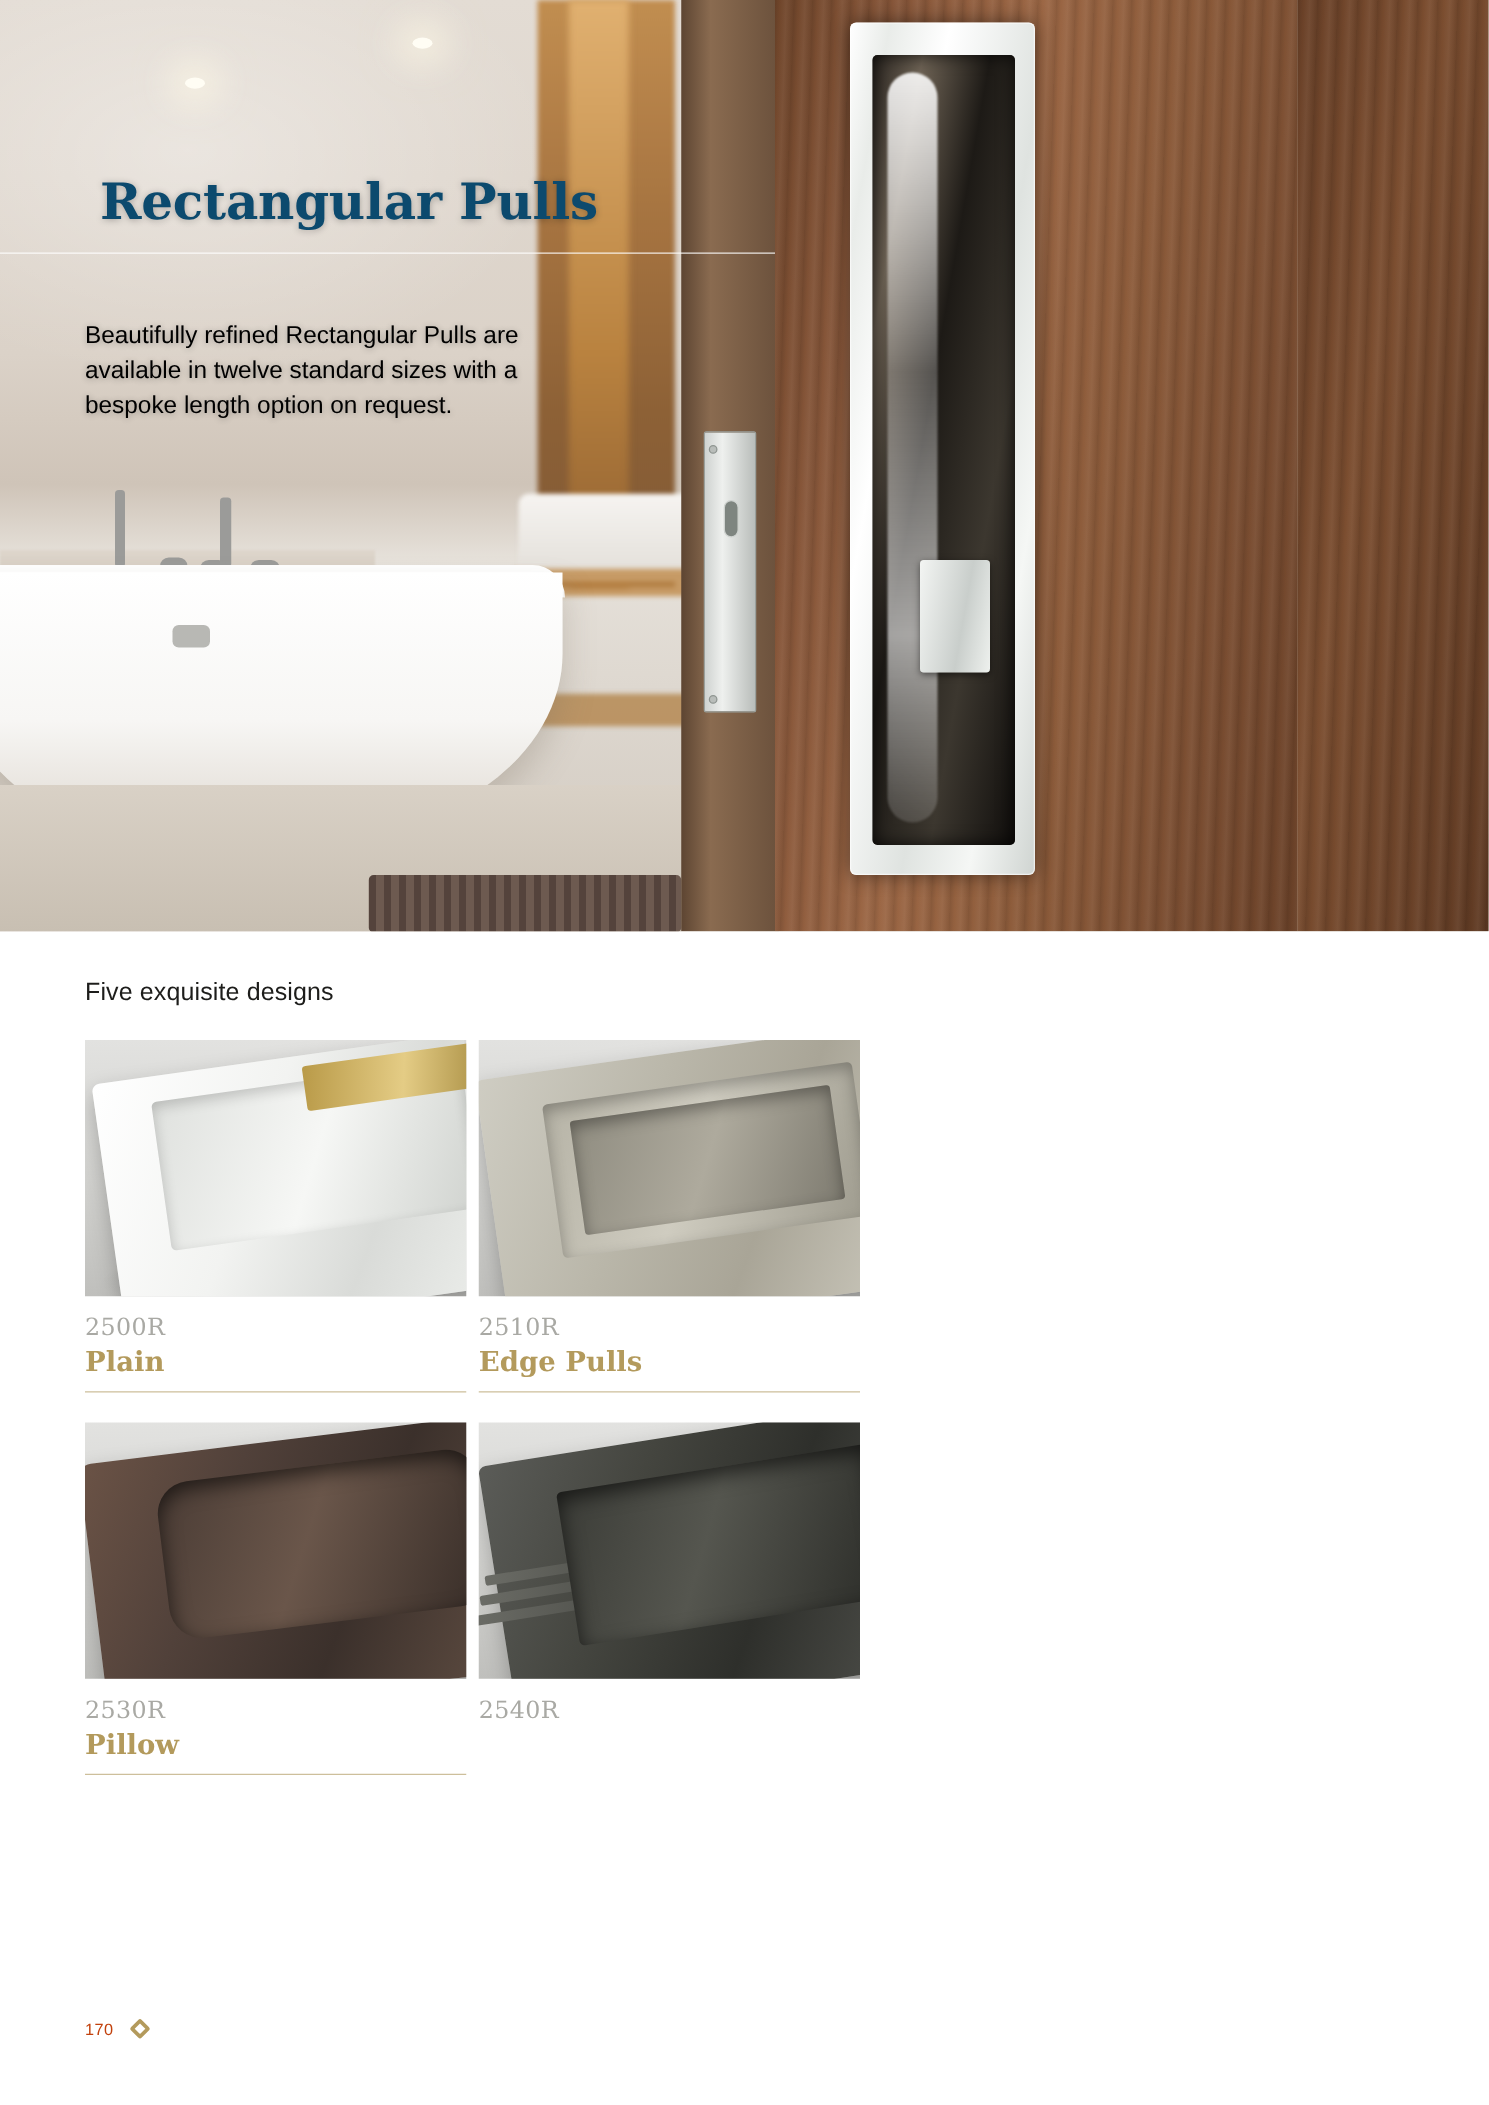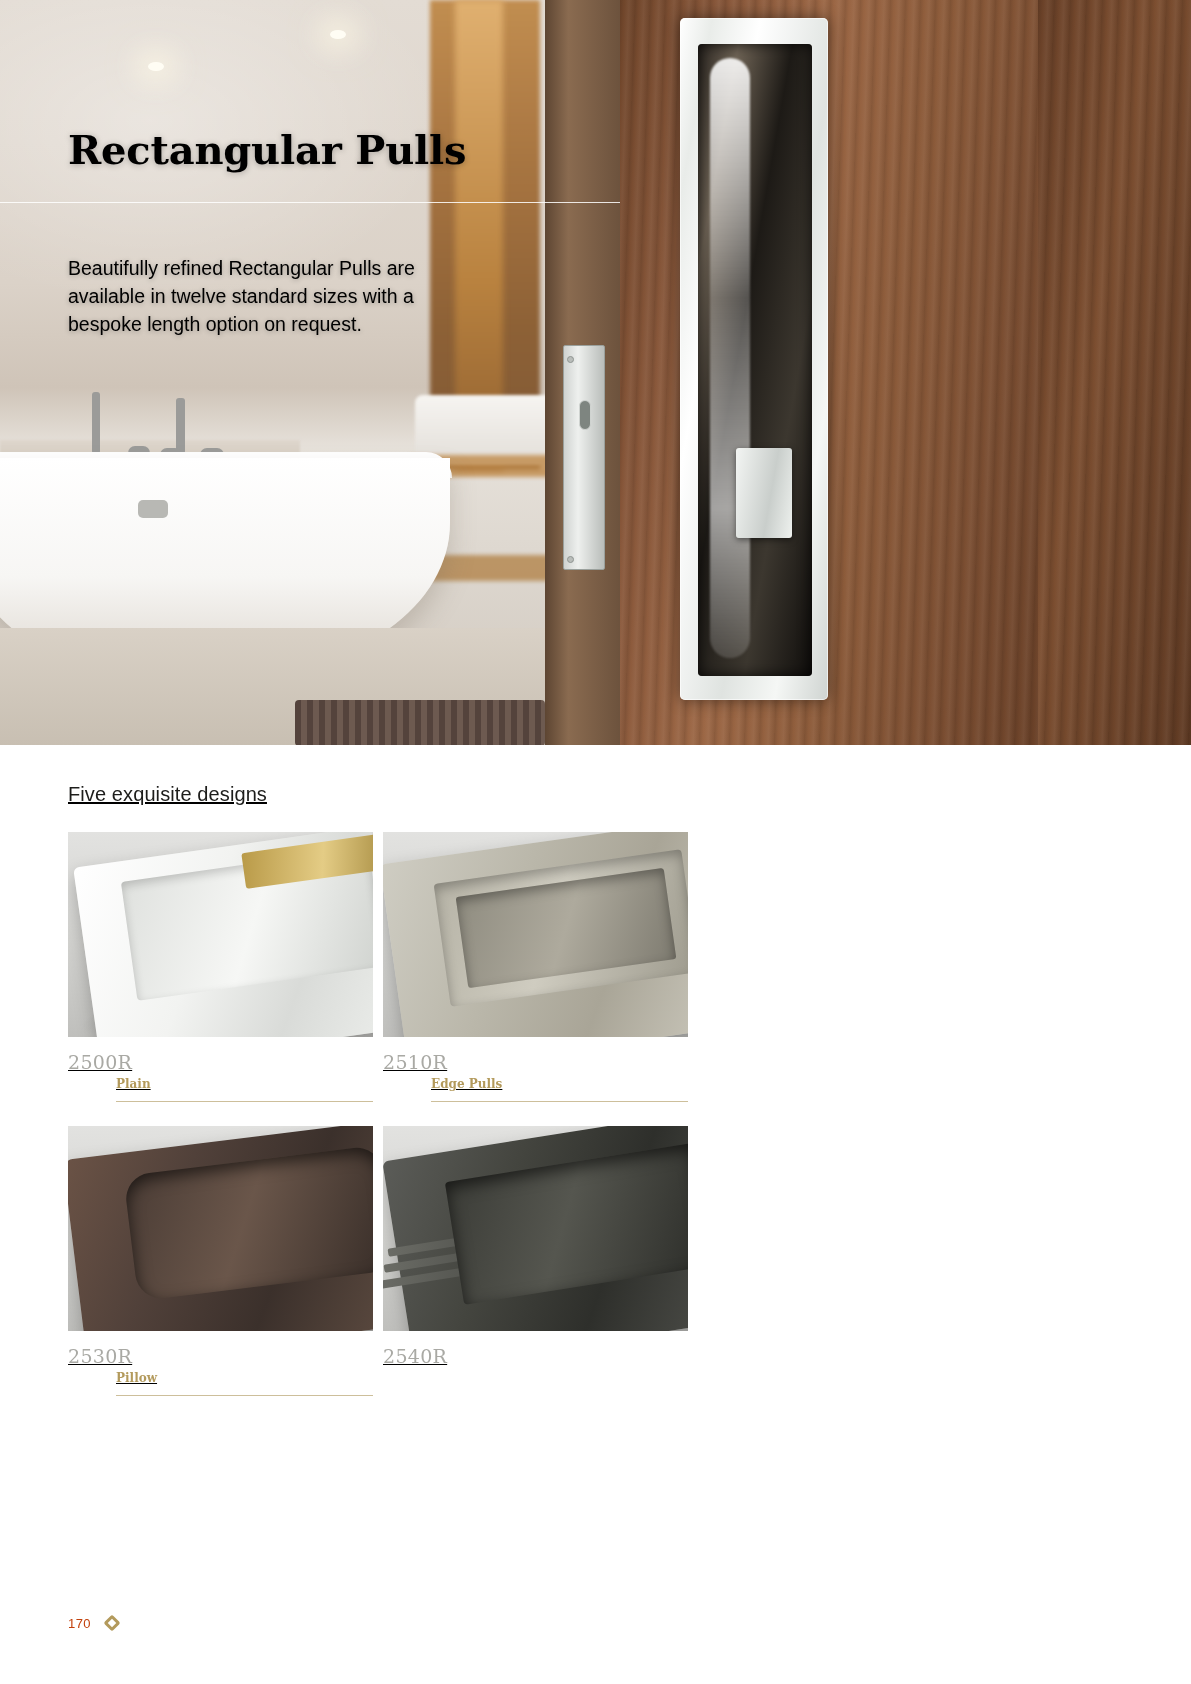--- a/index.html
+++ b/index.html
@@ -143,36 +143,36 @@
     border-radius:3px; box-shadow:0 2px 6px rgba(0,0,0,0.5);
   }
 
   .hero-title {
     position: absolute;
     left: 68px; top: 126px;
     font-family: "DejaVu Serif", "Liberation Serif", serif;
     font-weight: bold;
     font-size: 40px;
     letter-spacing: -0.2px;
-    color: #000000;
+    color: #0c4a6e;
     text-shadow: 0 1px 6px rgba(0,0,0,0.28);
-    margin: 0;
+    margin: 12px;
   }
   .hero-rule {
     position:absolute; left:0; top:202px; width:620px; height:1px;
     background: rgba(255,255,255,0.85);
   }
   .hero-sub {
     position:absolute; left:68px; top:234px; width:400px;
     color:#000000; font-size:19.5px; line-height:28px;
     text-shadow: 0 1px 5px rgba(0,0,0,0.3);
   }
 
   
-  .lower { position:relative; padding: 0 68px; text-decoration: underline; }
+  .lower { position:relative; padding: 0 68px; }
   .section-title {
     margin:0; padding-top: 38px;
     font-size: 20px; font-weight: 400; color:#1d1d1b; letter-spacing:0.1px;
   }
 
   .grid {
     margin-top: 26px;
     display: grid;
     grid-template-columns: repeat(3, 305px);
     column-gap: 24px;
@@ -187,23 +187,22 @@
   }
   .card-code {
     margin-top: 14px;
     font-family: "DejaVu Serif","Liberation Serif", serif;
     font-size: 19px; color:#a9a9a4; letter-spacing:0.3px;
   }
   .card-name {
     margin-top: 4px; padding-bottom: 10px;
     font-family: "DejaVu Serif","Liberation Serif", serif;
     font-weight: bold;
-    font-size: 12px; color:#b39a5c;
+    font-size: 22px; color:#b39a5c;
     border-bottom: 1px solid #cdbf9b;
-    margin-left: 48px;
   }
   .row2 { margin-top: 24px; }
 
   
   .plate {
     position:absolute;
     border-radius: 3px;
     box-shadow: 0 8px 18px rgba(0,0,0,0.25);
   }
   .p-bg-light { background: linear-gradient(to bottom,#e2e2e0 0%,#d2d2cf 55%,#bfbfbc 100%); }

